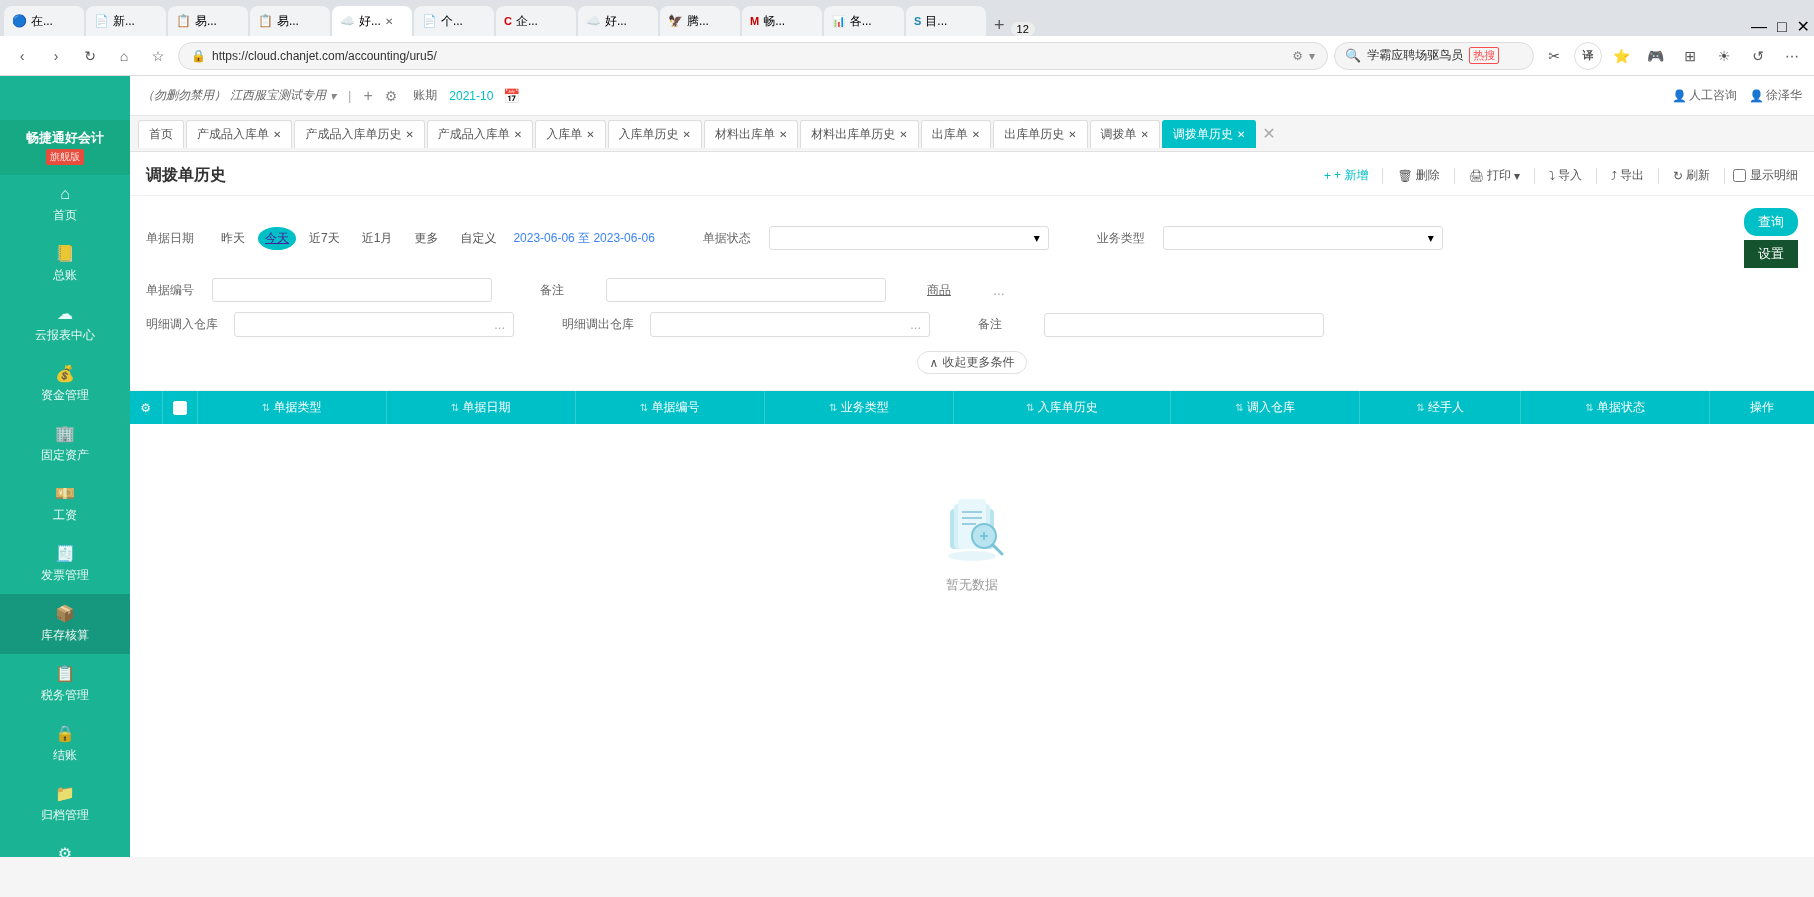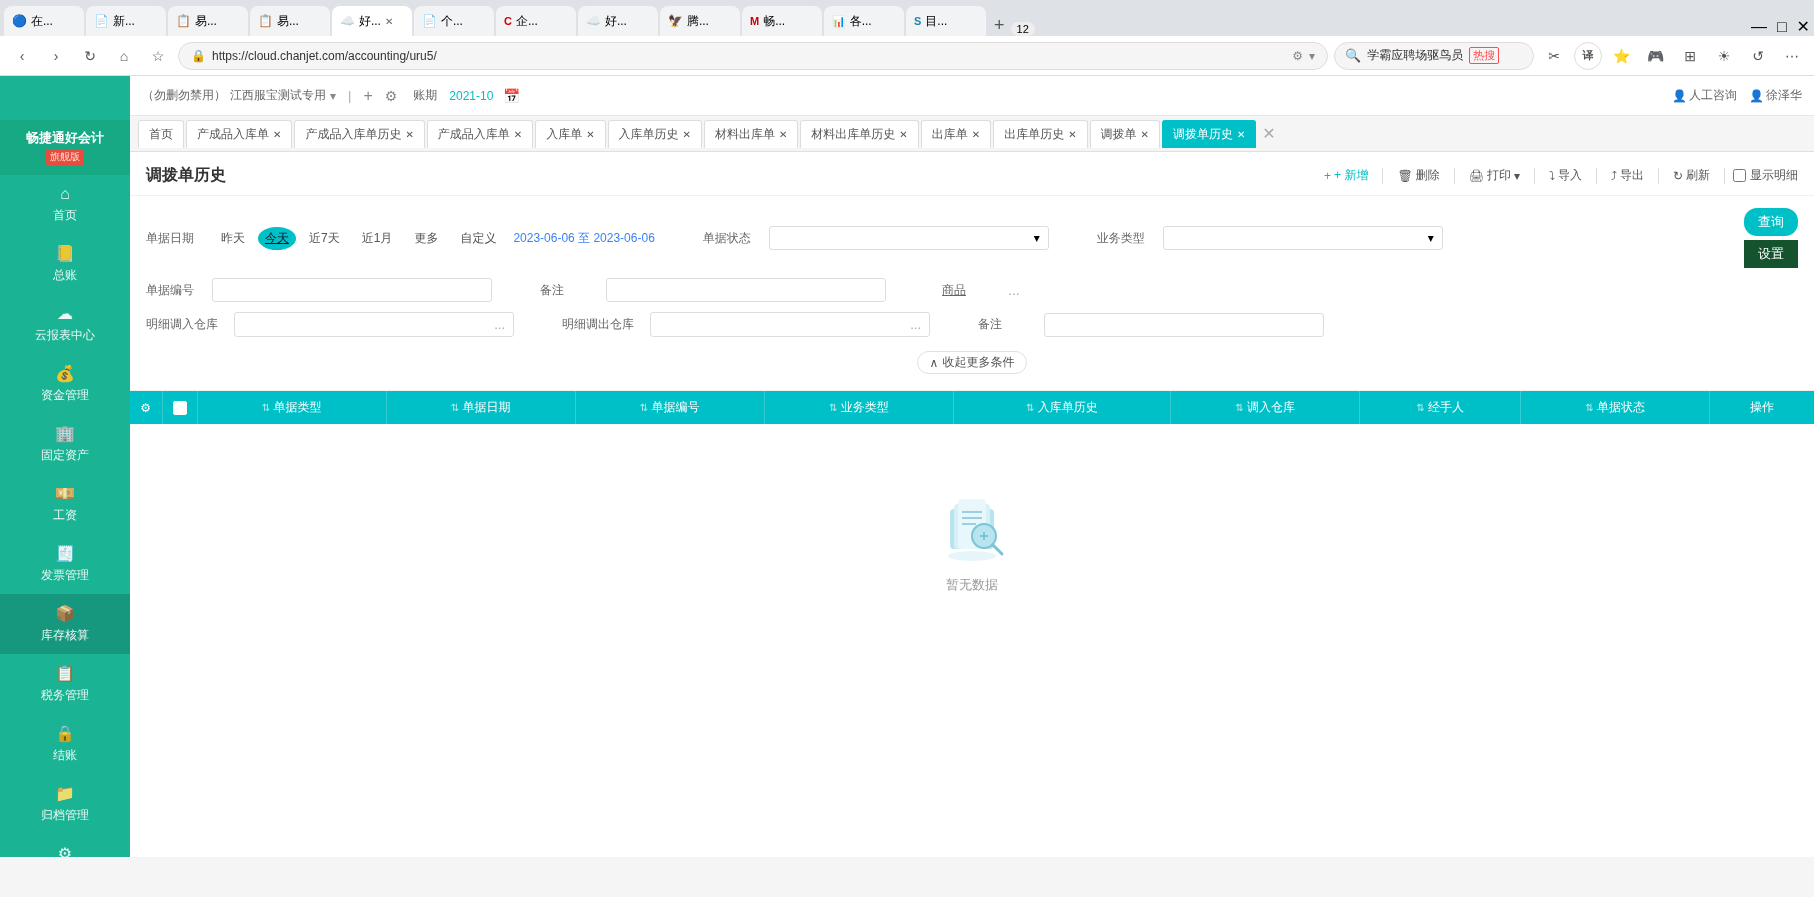--- a/index.html
+++ b/index.html
@@ -22,21 +22,21 @@
     .sidebar-logo-text { color: #fff; font-size: 13px; font-weight: bold; line-height: 1.3; }
     .sidebar-logo-sub { color: rgba(255,255,255,0.8); font-size: 10px; background: #e74c3c; padding: 1px 4px; border-radius: 2px; display: inline-block; margin-top: 2px; }
     .sidebar-item { display: flex; flex-direction: column; align-items: center; padding: 10px 0; cursor: pointer; color: rgba(255,255,255,0.9); font-size: 12px; gap: 4px; }
     .sidebar-icon { font-size: 16px; }
 
     
     .main-content { flex: 1; display: flex; flex-direction: column; overflow: hidden; background: #fff; }
 
     
     .top-bar { background: #fff; height: 40px; display: flex; align-items: center; padding: 0 12px; border-bottom: 1px solid #e8e8e8; gap: 8px; }
-    .company-selector { display: flex; align-items: center; gap: 4px; cursor: pointer; }
+    .company-selector { display: flex; align-items: center; gap: 4px; cursor: pointer; font-style: italic; }
     .company-name { color: #666; font-size: 12px; }
     .period-label { color: #666; font-size: 12px; }
     .period-value { color: #333; font-size: 12px; }
     .top-bar-right { margin-left: auto; display: flex; align-items: center; gap: 12px; }
     .service-btn { color: #666; font-size: 12px; cursor: pointer; display: flex; align-items: center; gap: 2px; }
     .user-info { color: #666; font-size: 12px; cursor: pointer; display: flex; align-items: center; gap: 2px; }
 
     
     .page-tabs { background: #f5f5f5; height: 36px; display: flex; align-items: center; padding: 0 8px; gap: 2px; border-bottom: 1px solid #e0e0e0; overflow-x: auto; flex-shrink: 0; }
     .page-tabs::-webkit-scrollbar { height: 3px; }
@@ -54,21 +54,21 @@
     .action-btn { display: flex; align-items: center; gap: 3px; font-size: 12px; color: #555; cursor: pointer; padding: 3px 6px; border-radius: 3px; }
     .action-btn.primary { color: #00c0c7; }
     .display-toggle { display: flex; align-items: center; gap: 4px; font-size: 12px; color: #555; }
 
     
     .filter-area { padding: 12px 16px; border-bottom: 1px solid #f0f0f0; }
     .filter-row { display: flex; align-items: center; gap: 16px; margin-bottom: 10px; }
     .filter-label { color: #666; font-size: 12px; white-space: nowrap; min-width: 50px; }
     .filter-date-btns { display: flex; align-items: center; gap: 4px; }
     .date-btn { padding: 2px 8px; border-radius: 3px; font-size: 12px; cursor: pointer; border: 1px solid transparent; color: #555; }
-    .date-btn.active { background: #00c0c7; color: #0f172a; border-color: #00c0c7; border-radius: 50%; padding: 2px 6px; text-decoration: underline; }
+    .date-btn.active { background: #00c0c7; color: #4c1d95; border-color: #00c0c7; border-radius: 50%; padding: 2px 6px; text-decoration: underline; }
     .date-range { color: #3b82f6; font-size: 12px; margin-left: 4px; }
     .filter-select { border: 1px solid #ddd; border-radius: 3px; padding: 4px 8px; font-size: 12px; min-width: 200px; display: flex; align-items: center; justify-content: space-between; cursor: pointer; background: #fff; }
     .filter-input { border: 1px solid #ddd; border-radius: 3px; padding: 4px 8px; font-size: 12px; min-width: 200px; outline: none; }
     .filter-actions { display: flex; flex-direction: column; gap: 4px; align-self: flex-start; }
     .btn-query { background: #00c0c7; color: #fff; border: none; padding: 5px 14px; border-radius: 13px; cursor: pointer; font-size: 13px; }
     .btn-setting { background: #14532d; color: #fff; border: none; padding: 5px 14px; border-radius: 0; cursor: pointer; font-size: 13px; }
     .collapse-row { display: flex; justify-content: center; padding: 4px 0; }
     .collapse-btn { display: flex; align-items: center; gap: 4px; font-size: 12px; color: #555; cursor: pointer; border: 1px solid #e0e0e0; padding: 2px 12px; border-radius: 12px; background: #fff; }
 
     
@@ -389,21 +389,21 @@
             <button class="btn-query">查询</button>
             <button class="btn-setting">设置</button>
           </div>
         </div>
 
         <div class="filter-row">
           <span class="filter-label">单据编号</span>
           <input class="filter-input" style="min-width: 280px;">
           <span class="filter-label" style="margin-left:32px;">备注</span>
           <input class="filter-input" style="min-width: 280px;">
-          <span class="filter-label" style="margin-left:40px;text-decoration:underline;">商品</span>
+          <span class="filter-label" style="margin-left:25px;text-decoration:underline;">商品</span>
           <div style="display:flex;align-items:center;min-width:200px;">
             <span style="color:#aaa;cursor:pointer;font-size:14px;">...</span>
           </div>
         </div>
 
         <div class="filter-row">
           <span class="filter-label">明细调入仓库</span>
           <div style="display:flex;align-items:center;min-width:280px;border:1px solid #ddd;border-radius:3px;padding:4px 8px;background:#fff;">
             <span style="flex:1;"></span>
             <span style="color:#aaa;cursor:pointer;">...</span>

